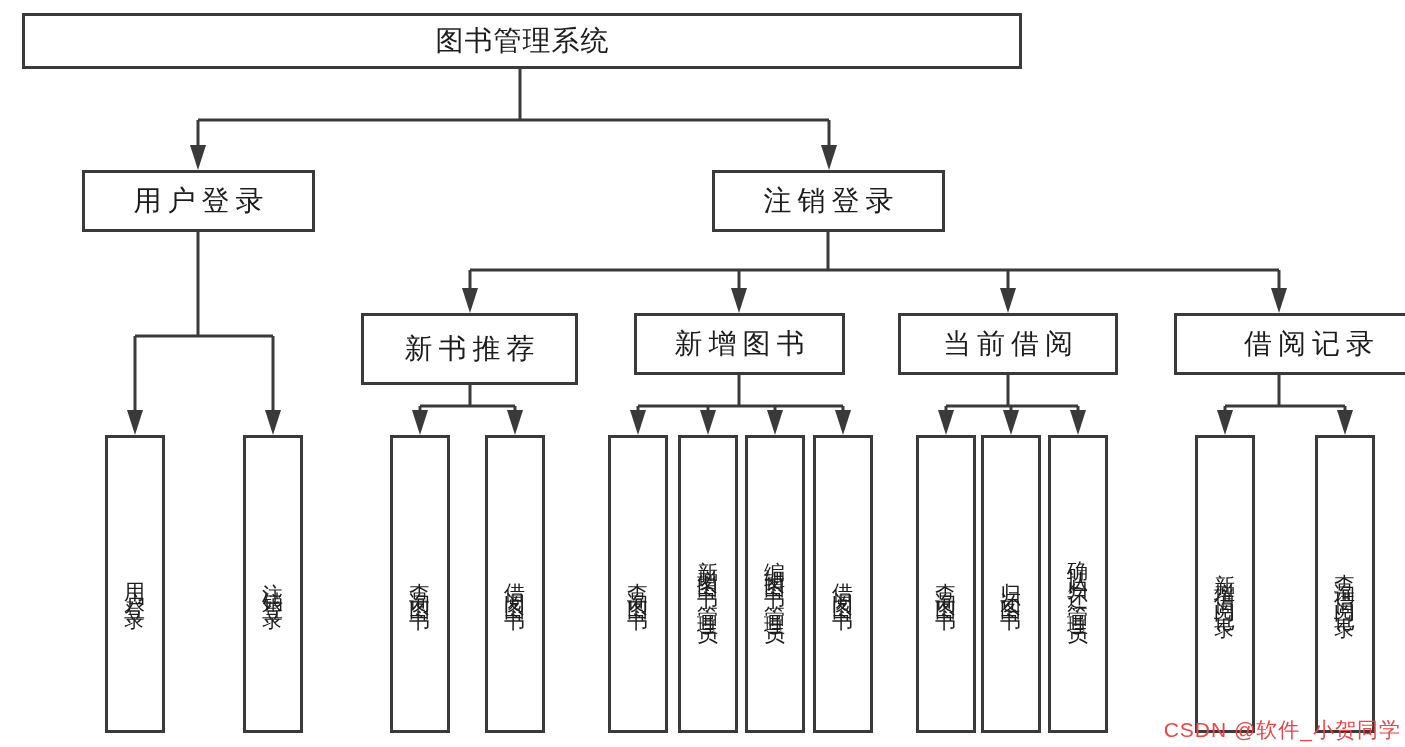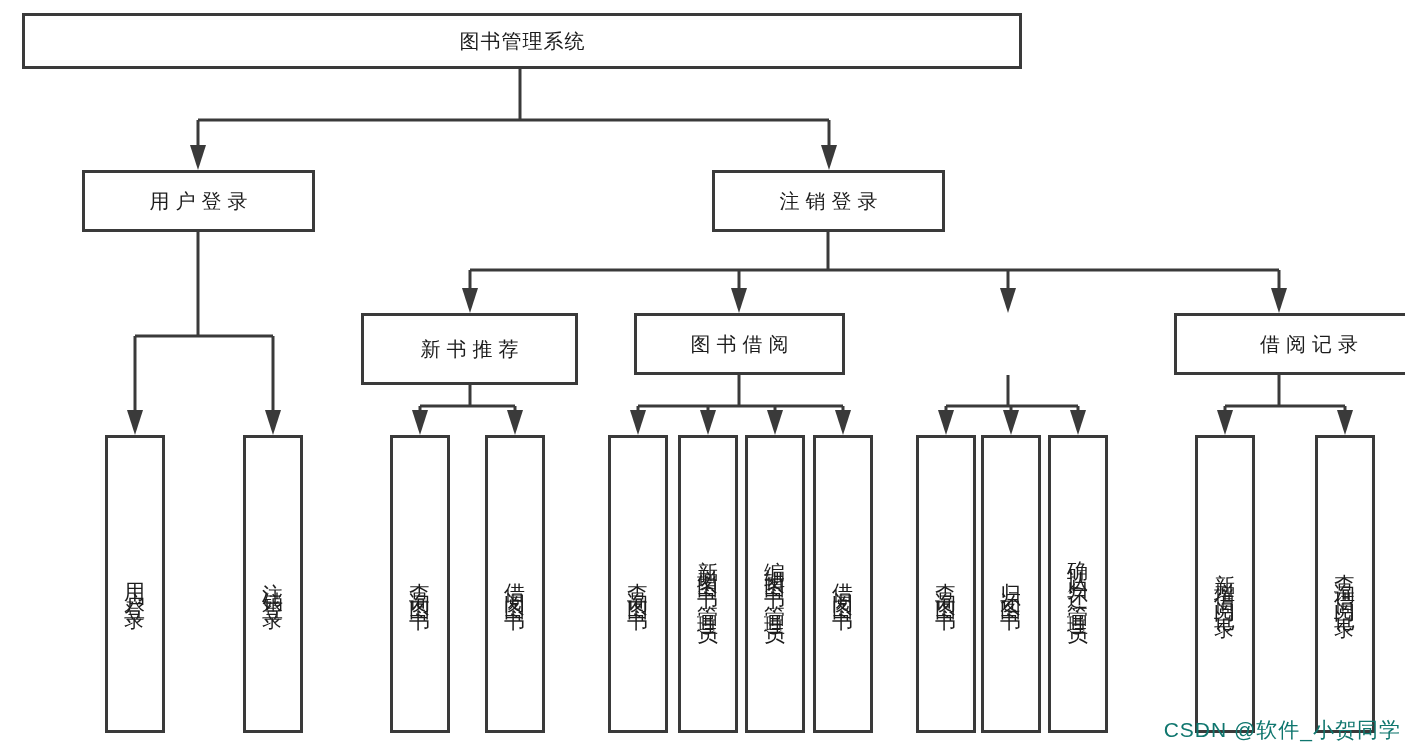--- a/index.html
+++ b/index.html
@@ -22,21 +22,21 @@
     box-sizing: border-box;
     background: #ffffff;
     border: 3px solid #3a3a3a;
     display: flex;
     align-items: center;
     justify-content: center;
     color: #1c1c1c;
     z-index: 1;
   }
   .h-label {
-    font-size: 20px;
+    font-size: 28px;
     letter-spacing: 6px;
     text-indent: 6px;
     white-space: nowrap;
   }
   .root-box .h-label {
     letter-spacing: 1px;
     text-indent: 1px;
   }
   .leaf {
     width: 60px;
@@ -73,21 +73,21 @@
   .l-cb-query       { left: 916px;  }
   .l-cb-return      { left: 981px;  }
   .l-cb-confirm     { left: 1048px; }
   .l-br-add         { left: 1195px; }
   .l-br-query       { left: 1315px; }
   #watermark {
     position: absolute;
     right: 4px;
     top: 716px;
     font-size: 21px;
-    color: #0f766e;
+    color: #ef4444;
     letter-spacing: 1px;
     white-space: nowrap;
     z-index: 2;
   }
 </style>
 </head>
 <body>
 
 <div id="stage">
 
@@ -168,21 +168,24 @@
     <span class="h-label">用户登录</span>
   </div>
   <div class="box n-book-mgmt">
     <span class="h-label">注销登录</span>
   </div>
 
   <div class="box n-new-book-rec">
     <span class="h-label">新书推荐</span>
   </div>
   <div class="box n-book-borrow">
-    <span class="h-label">图书借阅</span>
+    <span class="h-label">新增图书</span>
+  </div>
+  <div class="box n-current-borrow">
+    <span class="h-label">当前借阅</span>
   </div>
   <div class="box n-borrow-records">
     <span class="h-label">借阅记录</span>
   </div>
 
   <div class="box leaf l-login">
     <span class="v-label">用户登录</span>
   </div>
   <div class="box leaf l-logout">
     <span class="v-label">注销登录</span>

